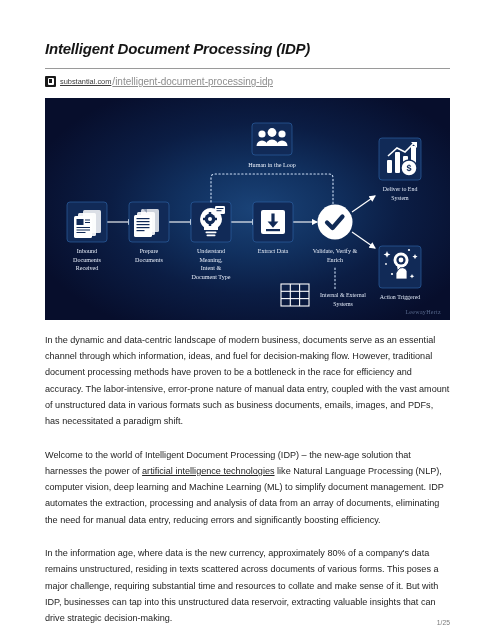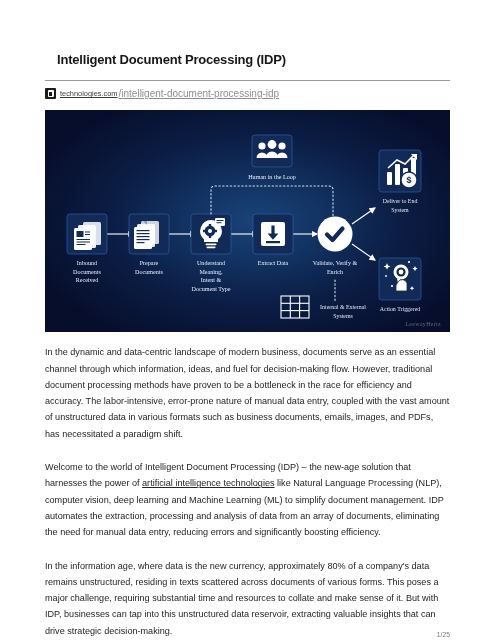--- a/index.html
+++ b/index.html
@@ -19,27 +19,28 @@
     position: relative;
     width: 495px;
     height: 640px;
     background: #ffffff;
     box-sizing: border-box;
     padding: 0 45px;
   }
 
   
   .doc-title {
-    margin: 12px;
+    margin: 0;
     padding-top: 40px;
-    font-size: 13px;
+    font-size: 15px;
     font-weight: bold;
     letter-spacing: -0.2px;
     color: #161616;
     line-height: 1.25;
+    font-style: italic;
   }
   .title-rule {
     margin-top: 9px;
     border-top: 1px solid #9a9a9a;
     width: 100%;
   }
   .source-row {
     display: flex;
     align-items: center;
     gap: 4px;
@@ -144,21 +145,21 @@
 </head>
 <body>
 
 <div class="page">
 
   <h1 class="doc-title">Intelligent Document Processing (IDP)</h1>
   <div class="title-rule"></div>
 
   <div class="source-row">
     <span class="favicon"></span>
-    <span class="source-domain">technologies.com</span>
+    <span class="source-domain">substantial.com</span>
     <span class="source-path">/intelligent-document-processing-idp</span>
   </div>
 
   <div class="hero">
     <svg viewBox="0 0 405 222" xmlns="http://www.w3.org/2000/svg">
       <defs>
         <marker id="arw" markerWidth="6" markerHeight="6" refX="5" refY="3" orient="auto">
           <path d="M0,0 L6,3 L0,6 z" fill="#ffffff"></path>
         </marker>
         <style>

